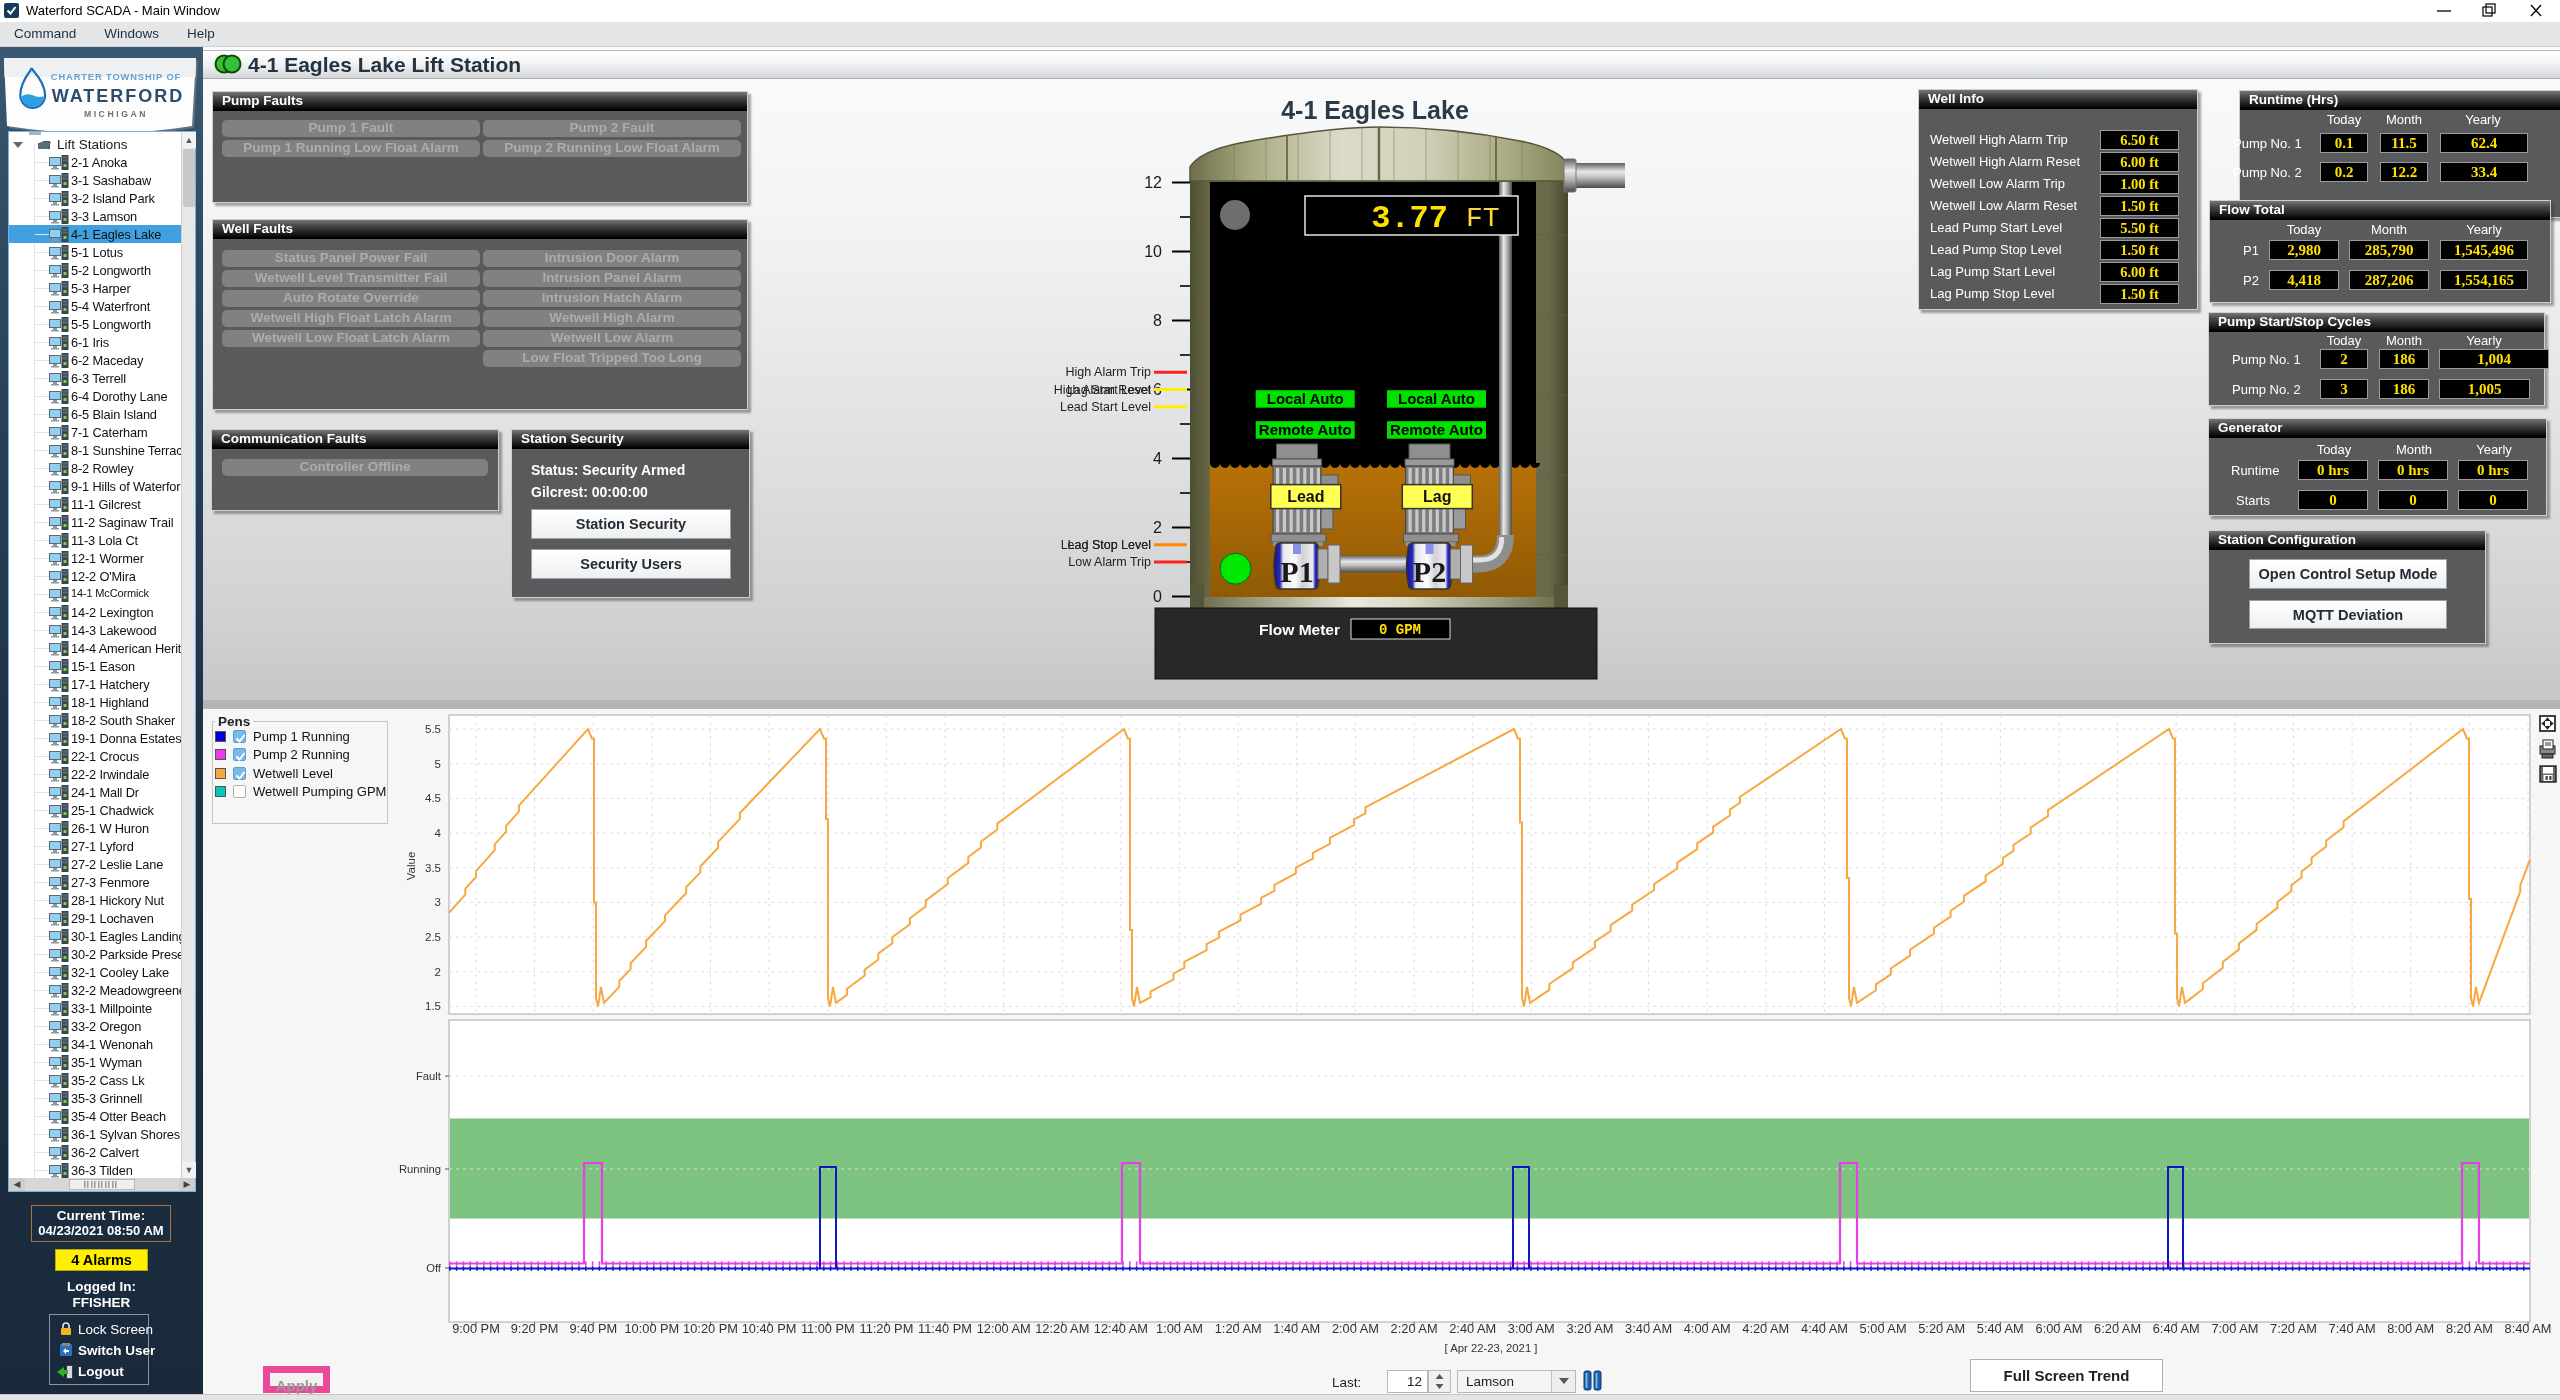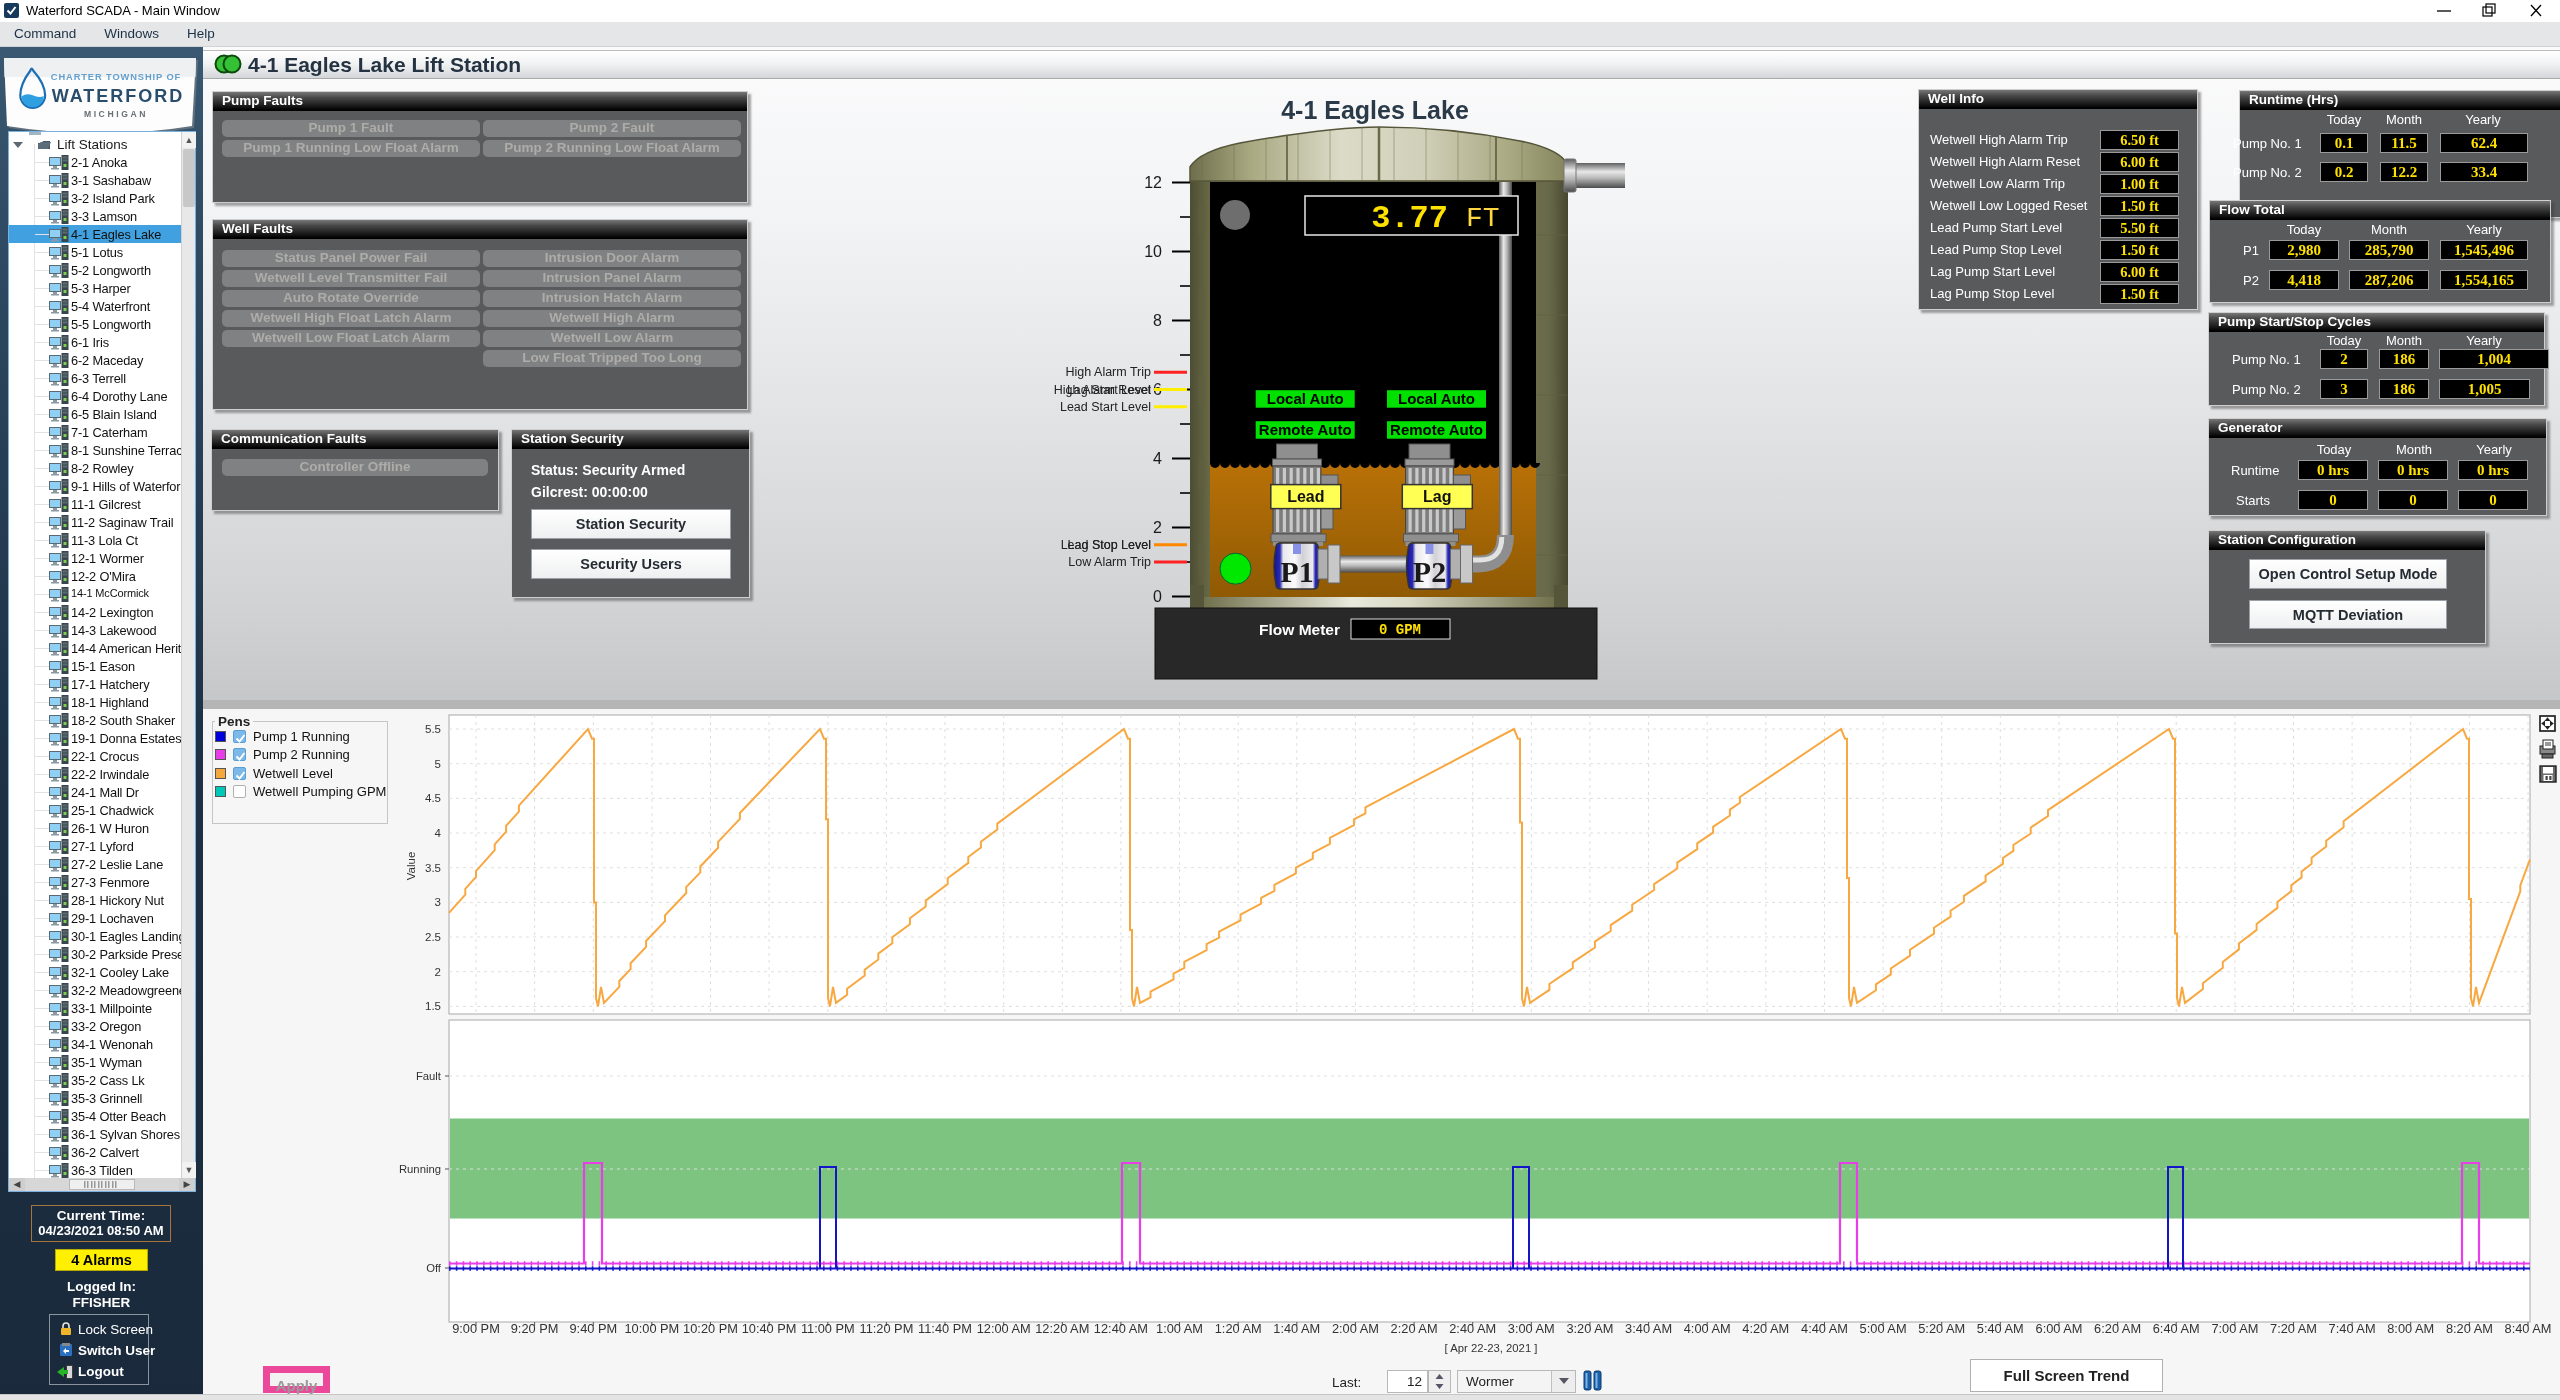--- a/index.html
+++ b/index.html
@@ -1153,21 +1153,21 @@
   </svg>
 <div class="panel" style="left:1918px;top:89px;width:280px;height:221px;">
     <div class="phead">Well Info</div>
   </div>
 <div class="wlabel" style="left:1930px;top:132px;">Wetwell High Alarm Trip</div>
 <div class="vbox" style="left:2100px;top:130px;width:79px;height:20px;font-size:14.5px;line-height:18px;">6.50 ft</div>
 <div class="wlabel" style="left:1930px;top:154px;">Wetwell High Alarm Reset</div>
 <div class="vbox" style="left:2100px;top:152px;width:79px;height:20px;font-size:14.5px;line-height:18px;">6.00 ft</div>
 <div class="wlabel" style="left:1930px;top:176px;">Wetwell Low Alarm Trip</div>
 <div class="vbox" style="left:2100px;top:174px;width:79px;height:20px;font-size:14.5px;line-height:18px;">1.00 ft</div>
-<div class="wlabel" style="left:1930px;top:198px;">Wetwell Low Logged Reset</div>
+<div class="wlabel" style="left:1930px;top:198px;">Wetwell Low Alarm Reset</div>
 <div class="vbox" style="left:2100px;top:196px;width:79px;height:20px;font-size:14.5px;line-height:18px;">1.50 ft</div>
 <div class="wlabel" style="left:1930px;top:220px;">Lead Pump Start Level</div>
 <div class="vbox" style="left:2100px;top:218px;width:79px;height:20px;font-size:14.5px;line-height:18px;">5.50 ft</div>
 <div class="wlabel" style="left:1930px;top:242px;">Lead Pump Stop Level</div>
 <div class="vbox" style="left:2100px;top:240px;width:79px;height:20px;font-size:14.5px;line-height:18px;">1.50 ft</div>
 <div class="wlabel" style="left:1930px;top:264px;">Lag Pump Start Level</div>
 <div class="vbox" style="left:2100px;top:262px;width:79px;height:20px;font-size:14.5px;line-height:18px;">6.00 ft</div>
 <div class="wlabel" style="left:1930px;top:286px;">Lag Pump Stop Level</div>
 <div class="vbox" style="left:2100px;top:284px;width:79px;height:20px;font-size:14.5px;line-height:18px;">1.50 ft</div>
 <div class="panel" style="left:2209px;top:90px;width:342px;height:128px;margin-left:30px;">
@@ -1459,21 +1459,21 @@
   </svg>
 <div class="abs" style="left:263px;top:1366px;width:67px;height:27px;background:#f2f2f2;border:7px solid #ec4899;color:#9a9a9a;font-weight:bold;font-size:15px;text-align:center;line-height:26px;">Apply</div>
 <div class="abs" style="left:1332px;top:1375px;font-size:13.5px;color:#222;">Last:</div>
 <div class="abs" style="left:1387px;top:1370px;width:41px;height:23px;background:#fff;border:1px solid #b8b8b8;font-size:13.5px;color:#222;text-align:right;line-height:22px;padding-right:5px;">12</div>
 <div class="abs" style="left:1428px;top:1370px;width:23px;height:23px;background:#f0f0f0;border:1px solid #b8b8b8;">
 <svg width="21" height="21">
       <path d="M10.5 3 l4 5 l-8 0 z" fill="#556"></path>
       <path d="M10.5 18 l4 -5 l-8 0 z" fill="#556"></path>
     </svg></div>
 <div class="abs" style="left:1457px;top:1370px;width:119px;height:23px;background:#f4f4f4;border:1px solid #b8b8b8;">
-<div class="abs" style="left:8px;top:3px;font-size:13.5px;color:#222;">Wormer</div>
+<div class="abs" style="left:8px;top:3px;font-size:13.5px;color:#222;">Lamson</div>
 <div class="abs" style="right:0;top:0;width:24px;height:21px;border-left:1px solid #c0c0c0;background:#ededed;"><svg width="24" height="21">
         <path d="M12 13 l5 -6 l-10 0 z" fill="#556"></path>
       </svg></div>
   </div>
 <svg class="abs" style="left:1583px;top:1370px" width="20" height="21">
 <rect x="1" y="1" width="7" height="19" rx="2" fill="#1a5fa8" stroke="#0d3d70"></rect>
     <rect x="2.5" y="3" width="2" height="15" fill="#7db4e8"></rect>
 <rect x="11" y="1" width="7" height="19" rx="2" fill="#1a5fa8" stroke="#0d3d70"></rect>
     <rect x="12.5" y="3" width="2" height="15" fill="#7db4e8"></rect>
   </svg>

